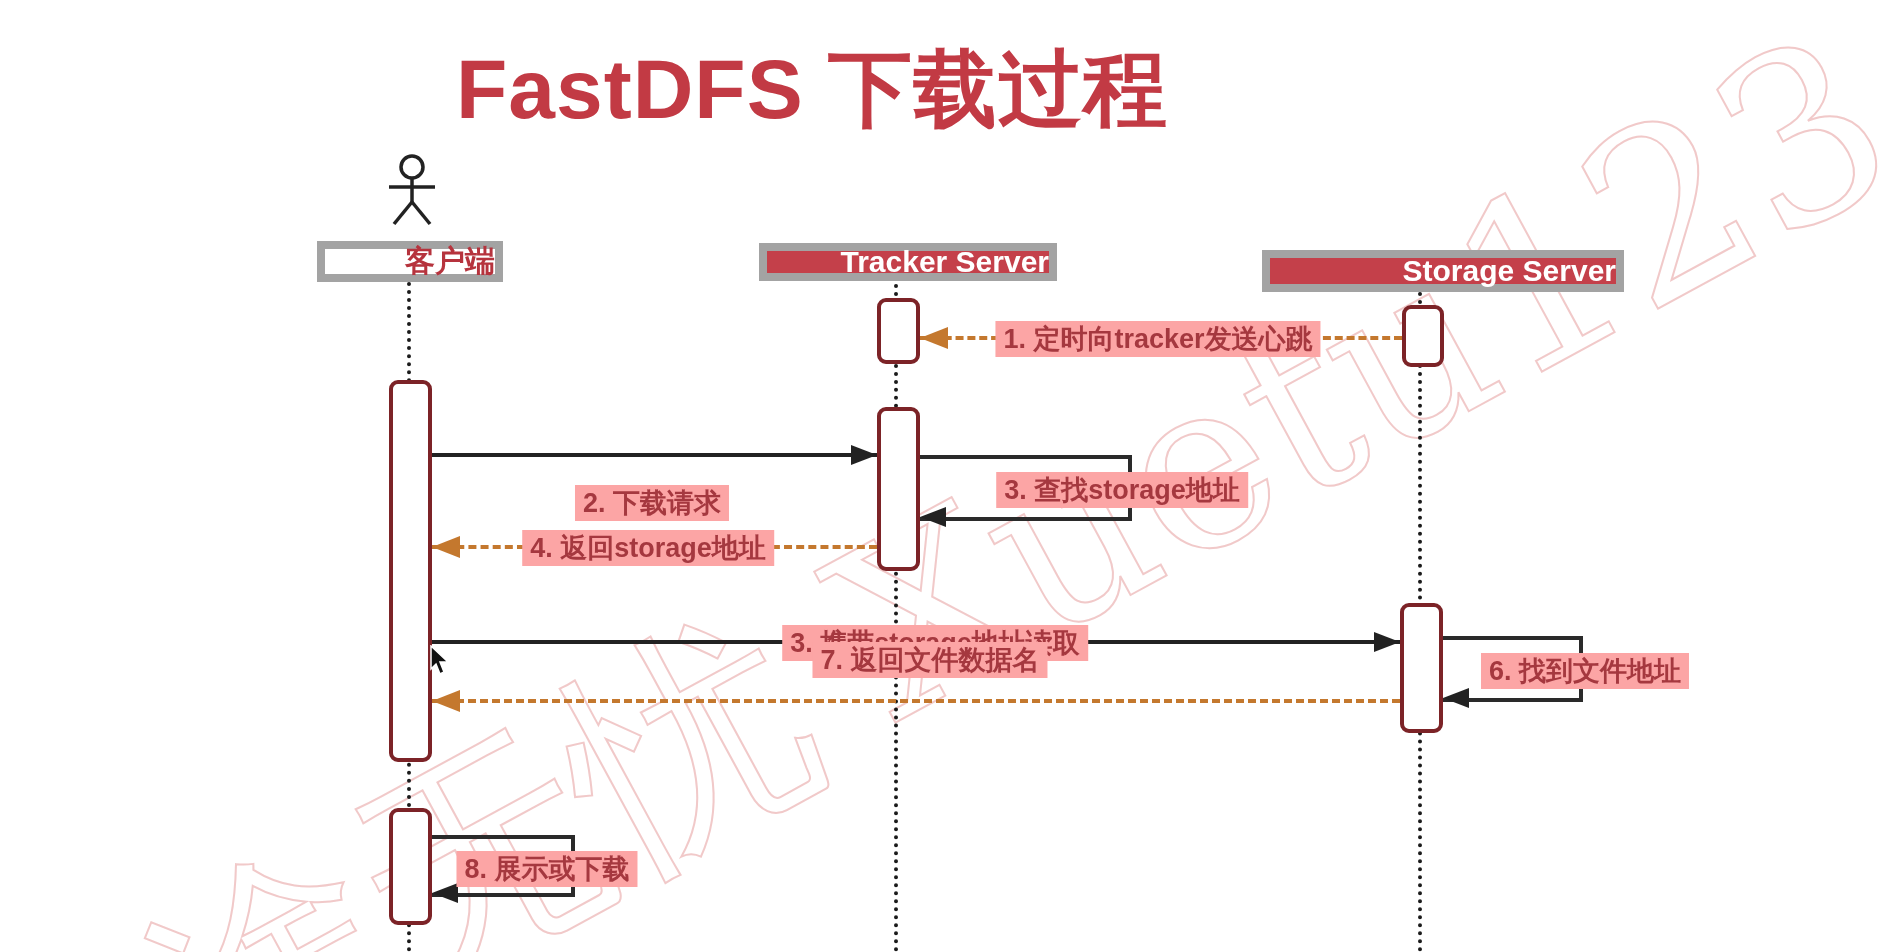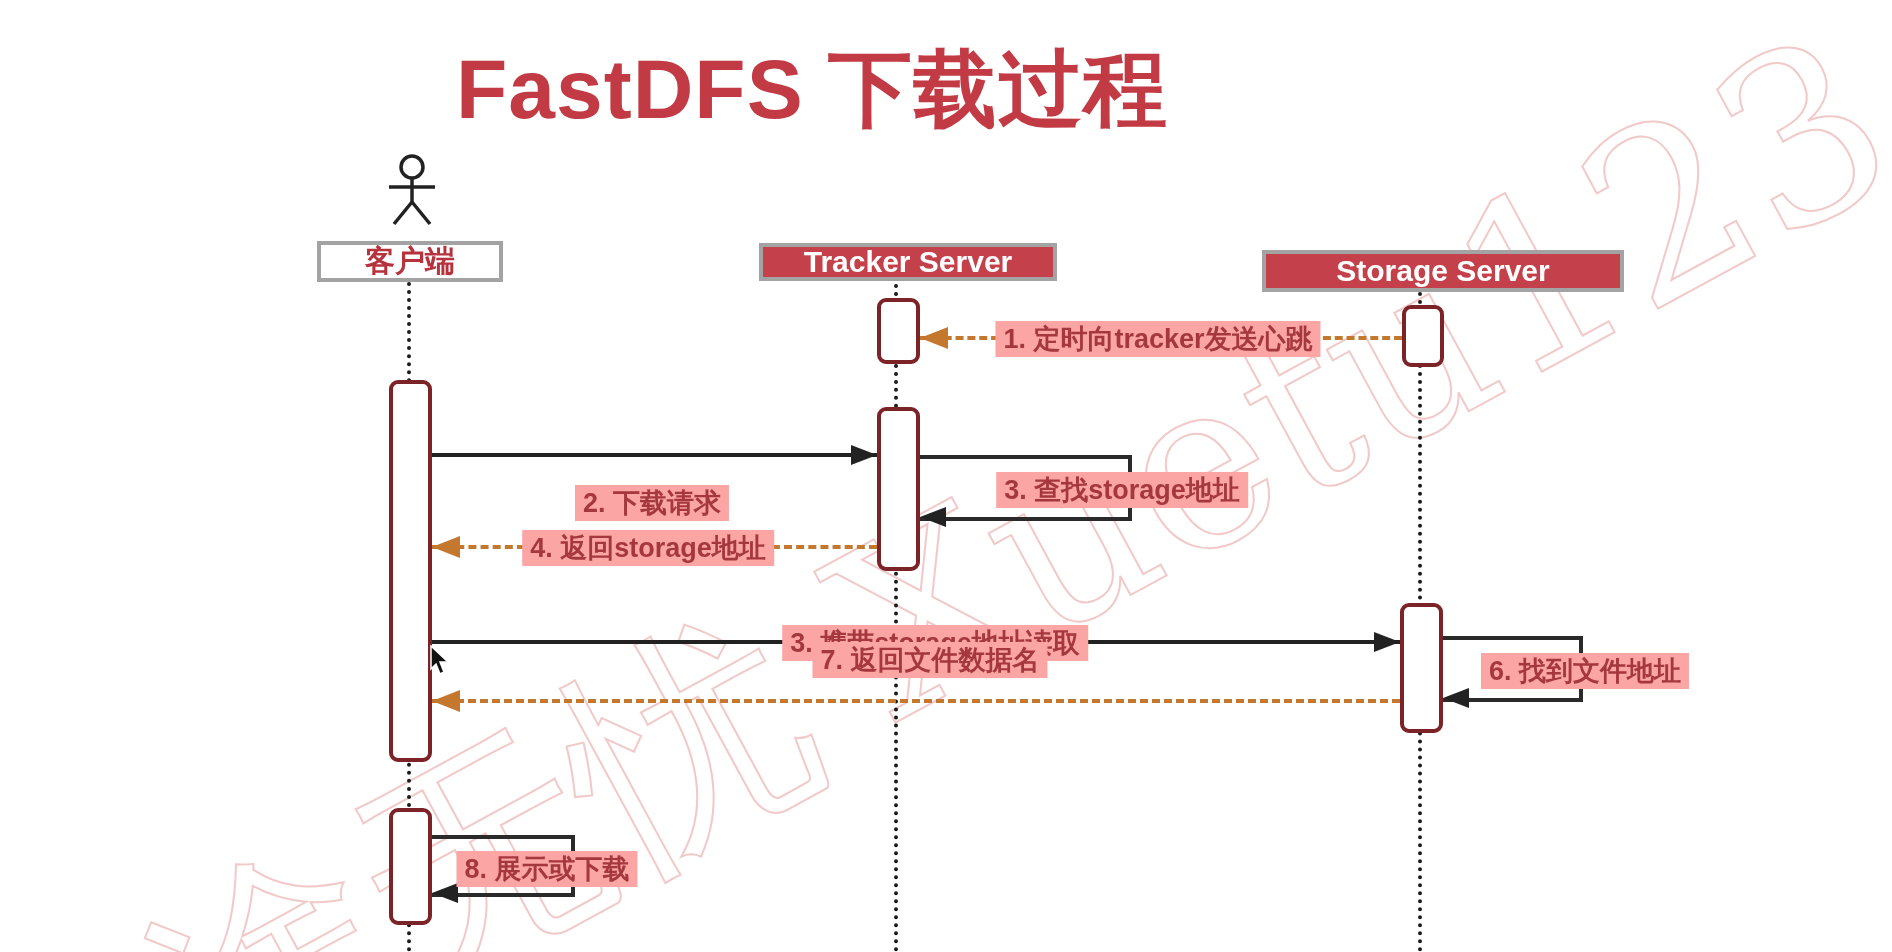--- a/index.html
+++ b/index.html
@@ -21,22 +21,22 @@
     left:-110px;top:1000px;
     transform:rotate(-28.5deg);transform-origin:0 0;
     font-family:"DejaVu Serif","Liberation Serif",serif;
     font-size:235px;white-space:nowrap;
     color:transparent;-webkit-text-stroke:2px rgba(228,148,148,0.5);
     pointer-events:none;z-index:0;
   }
 
   
   .pbox{
-    box-sizing:border-box;border:4px solid #a3a3a3;
-    display:flex;align-items:center;justify-content:center;
+    box-sizing:border-box;border:8px solid #a3a3a3;
+    display:flex;align-items:center;justify-content:flex-end;
     font-weight:bold;font-size:30px;z-index:5;
   }
   .pbox.white{background:#ffffff;color:#b6333d;}
   .pbox.red{background:#c4404a;color:#ffffff;}
 
   
   .lifeline{width:0;border-left:4px dotted #1b1b1b;z-index:1;}
 
   
   .act{

